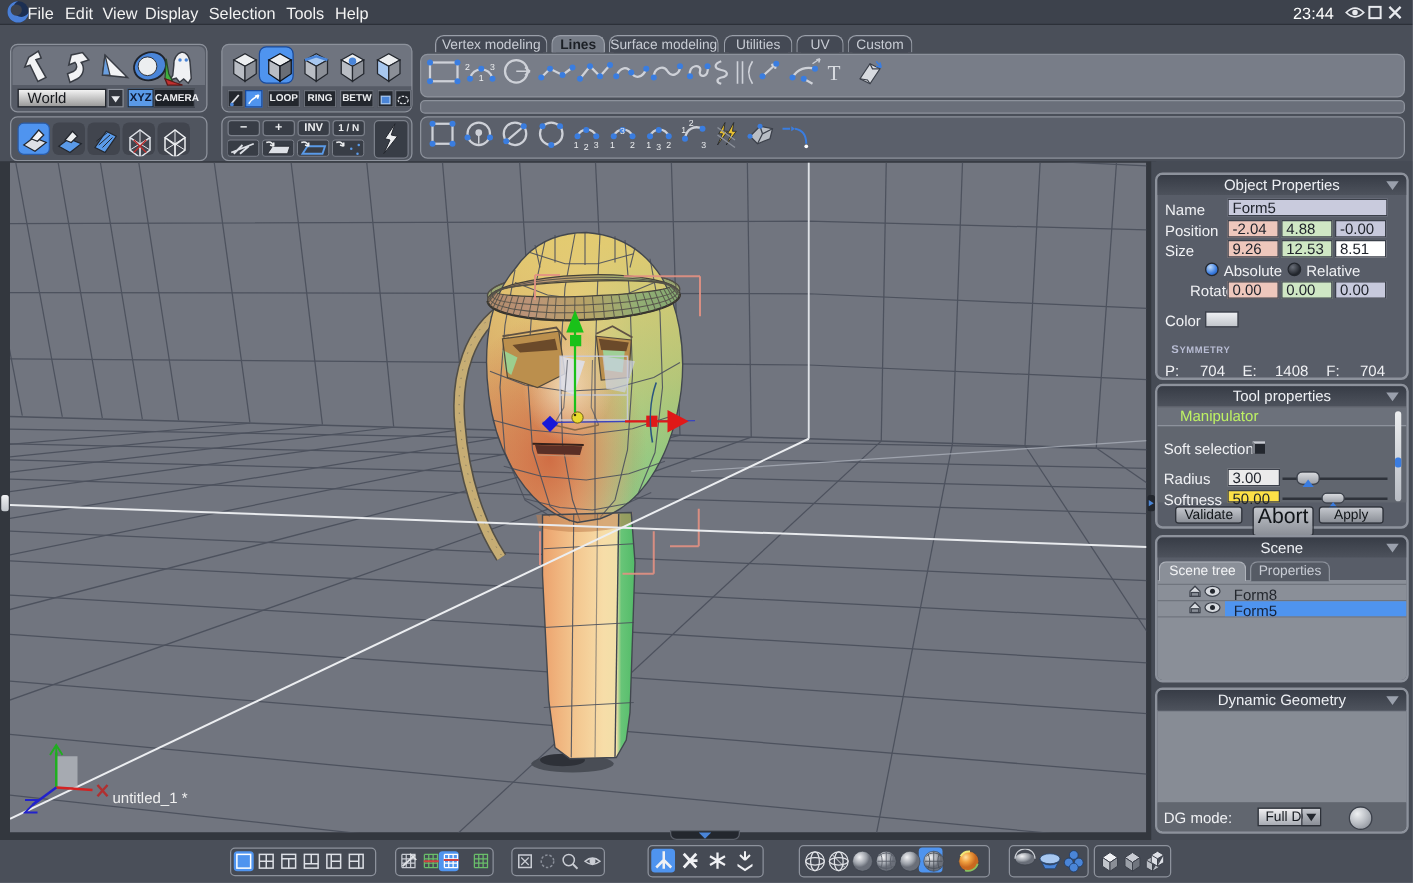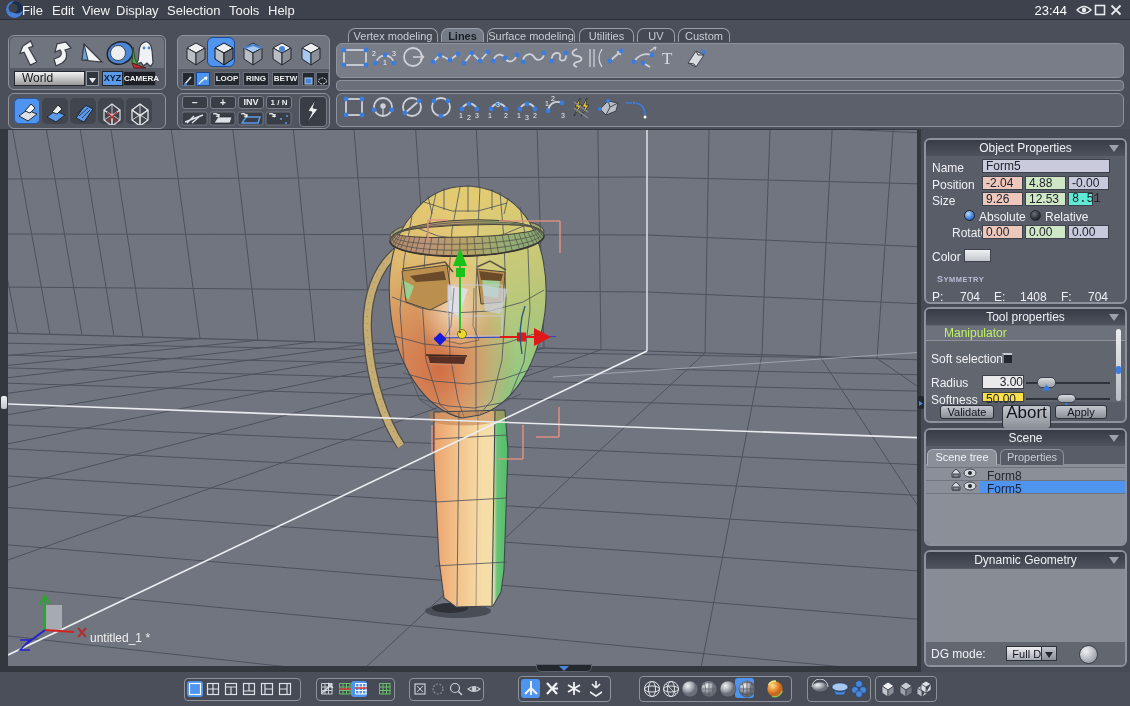--- a/index.html
+++ b/index.html
@@ -573,21 +573,21 @@
   <div class="rphead">Object Properties<span class="tri"></span></div>
   <div class="lbl" style="left:6px;top:21px;">Name</div>
   <div class="fld" style="left:56px;top:19px;width:128px;background:#c9cbdd;">Form5</div>
   <div class="lbl" style="left:6px;top:38px;">Position</div>
   <div class="fld" style="left:56px;top:36px;width:41px;background:#eec7bc;">-2.04</div>
   <div class="fld" style="left:99px;top:36px;width:41px;background:#cfe7c4;">4.88</div>
   <div class="fld" style="left:142px;top:36px;width:41px;background:#c7c9dc;">-0.00</div>
   <div class="lbl" style="left:6px;top:54px;">Size</div>
   <div class="fld" style="left:56px;top:52px;width:41px;background:#eec7bc;">9.26</div>
   <div class="fld" style="left:99px;top:52px;width:41px;background:#cfe7c4;">12.53</div>
-  <div class="fld" style="left:142px;top:52px;width:25px;background:#5eead4;font-family:Liberation Mono, monospace;">8.51</div>
+  <div class="fld" style="left:142px;top:52px;width:41px;background:#ffffff;">8.51</div>
   <div class="abs" style="left:38px;top:70px;width:11px;height:11px;border-radius:50%;background:radial-gradient(circle at 35% 30%, #bcd8f8, #3a7ce0 60%, #1a4a9a);border:1px solid #23272e;"></div>
   <div class="lbl" style="left:53px;top:70px;">Absolute</div>
   <div class="abs" style="left:104px;top:70px;width:11px;height:11px;border-radius:50%;background:radial-gradient(circle at 35% 30%, #6a6f79, #23272e 70%);border:1px solid #23272e;"></div>
   <div class="lbl" style="left:119px;top:70px;">Relative</div>
   <div class="lbl" style="left:6px;top:86px;margin-left:20px;">Rotate</div>
   <div class="fld" style="left:56px;top:85px;width:41px;background:#eec7bc;">0.00</div>
   <div class="fld" style="left:99px;top:85px;width:41px;background:#cfe7c4;">0.00</div>
   <div class="fld" style="left:142px;top:85px;width:41px;background:#c7c9dc;">0.00</div>
   <div class="lbl" style="left:6px;top:110px;">Color</div>
   <div class="abs" style="left:38px;top:109px;width:27px;height:13px;background:linear-gradient(#eef0f3,#c2c6cc);border:1px solid #3c414b;"></div>
@@ -599,21 +599,21 @@
   <div class="lbl" style="left:135px;top:150px;">F:</div>
     <div class="lbl" style="left:162px;top:150px;">704</div>
 </div>
 <div class="rp" style="top:307px; height:116px;">
   <div class="rphead">Tool properties<span class="tri"></span></div>
   <div class="abs" style="left:0px;top:16px;width:199px;height:77px;background:#61666f;"></div>
   <div class="abs" style="left:0px;top:17px;width:199px;height:15px;background:#6c717b;border-bottom:1px solid #8d929c;color:#bef264;font-size:12px;padding-left:18px;line-height:15px;">Manipulator</div>
   <div class="lbl" style="left:5px;top:43px;">Soft selection</div>
   <div class="abs" style="left:76px;top:44px;width:10px;height:10px;background:#23272e;border-top:2px solid #c9ccd3;border-left:2px solid #797d85;"></div>
   <div class="lbl" style="left:5px;top:67px;">Radius</div>
-  <div class="fld" style="left:56px;top:66px;width:42px;background:#ebebeb;text-align:right;">3.00</div>
+  <div class="fld" style="left:56px;top:66px;width:42px;background:#ebebeb;">3.00</div>
   <div class="abs" style="left:100px;top:73px;width:84px;height:1.5px;background:#2e323a;"></div>
   <div class="abs" style="left:111px;top:68px;width:19px;height:11px;background:linear-gradient(#d8dade,#9da1a9);border:1px solid #3c414b;border-radius:5px;"><svg width="17" height="9">
         <polygon points="8.5,1.5 13,7.5 4,7.5" fill="#3a7ce0"></polygon>
       </svg></div>
   <div class="lbl" style="left:5px;top:84px;">Softness</div>
   <div class="fld" style="left:56px;top:83px;width:42px;background:#fde047;height:10px;">50.00</div>
   <div class="abs" style="left:100px;top:89px;width:84px;height:1.5px;background:#2e323a;"></div>
   <div class="abs" style="left:131px;top:85px;width:19px;height:9px;background:linear-gradient(#d8dade,#9da1a9);border:1px solid #3c414b;border-radius:5px;"><svg width="17" height="7">
         <polygon points="8.5,0.5 13,6.5 4,6.5" fill="#3a7ce0"></polygon>
       </svg></div>

